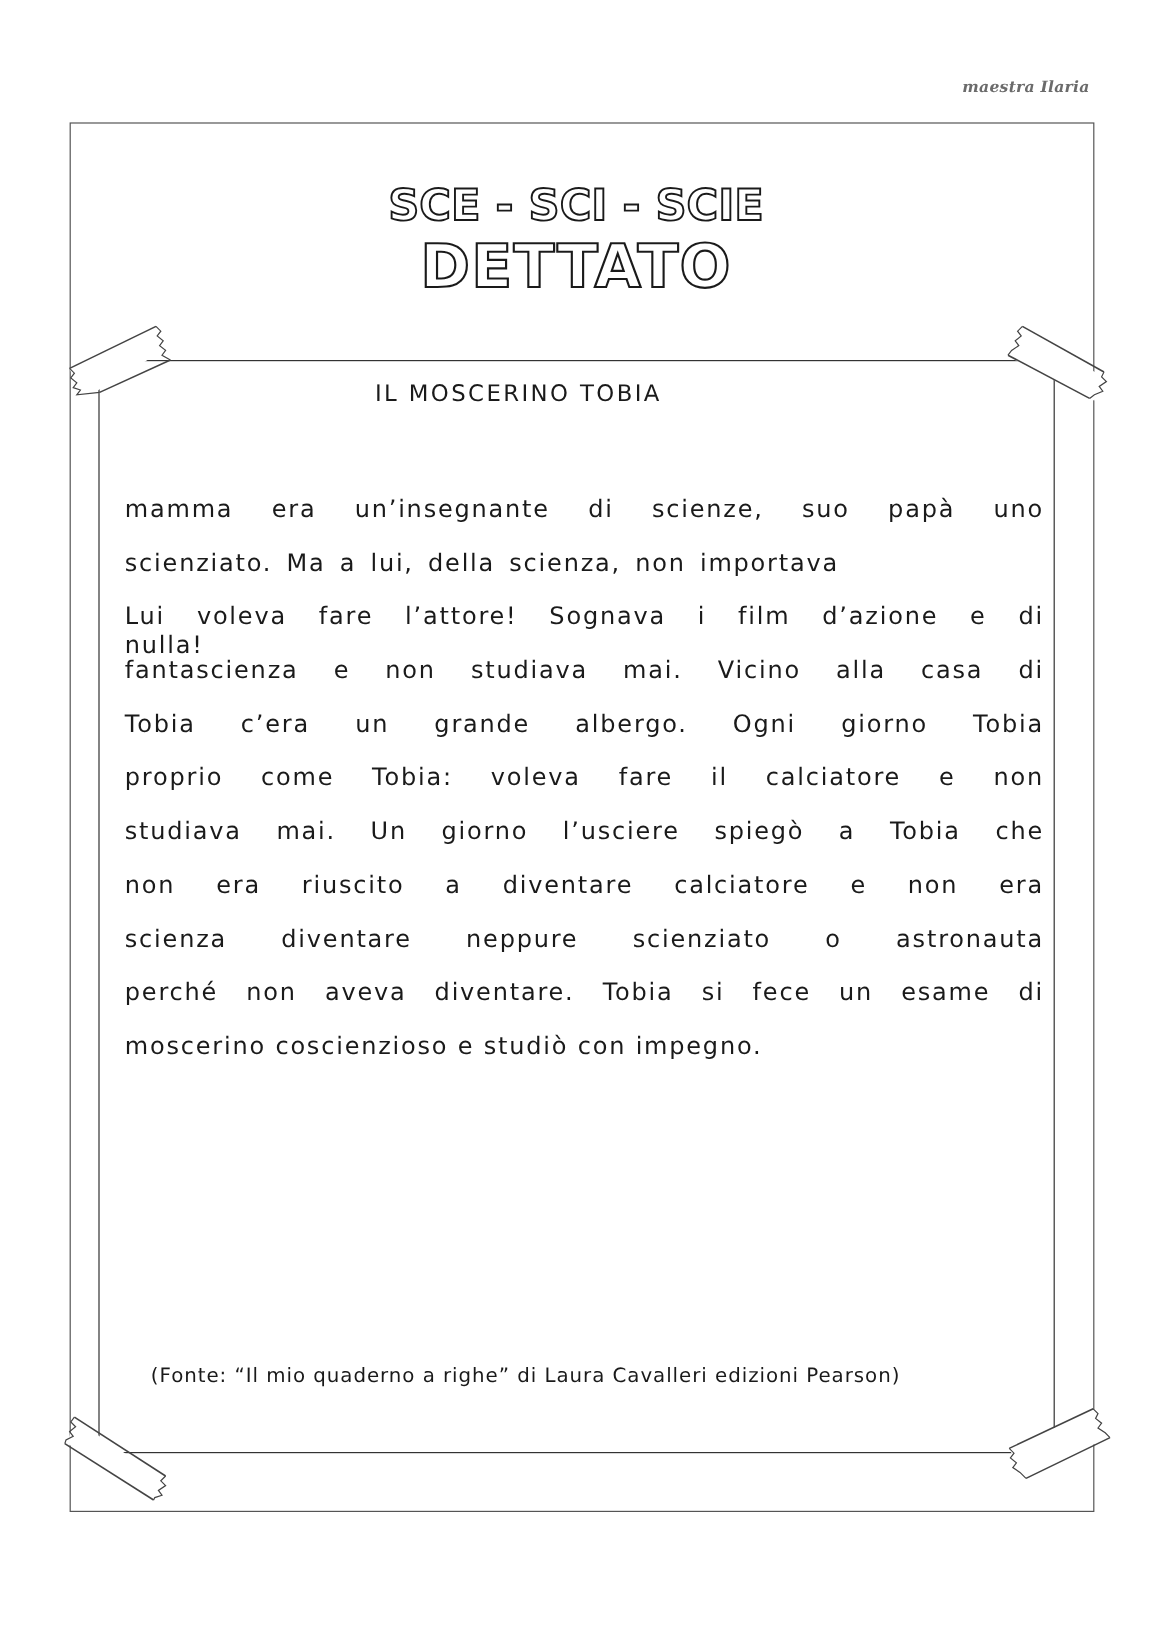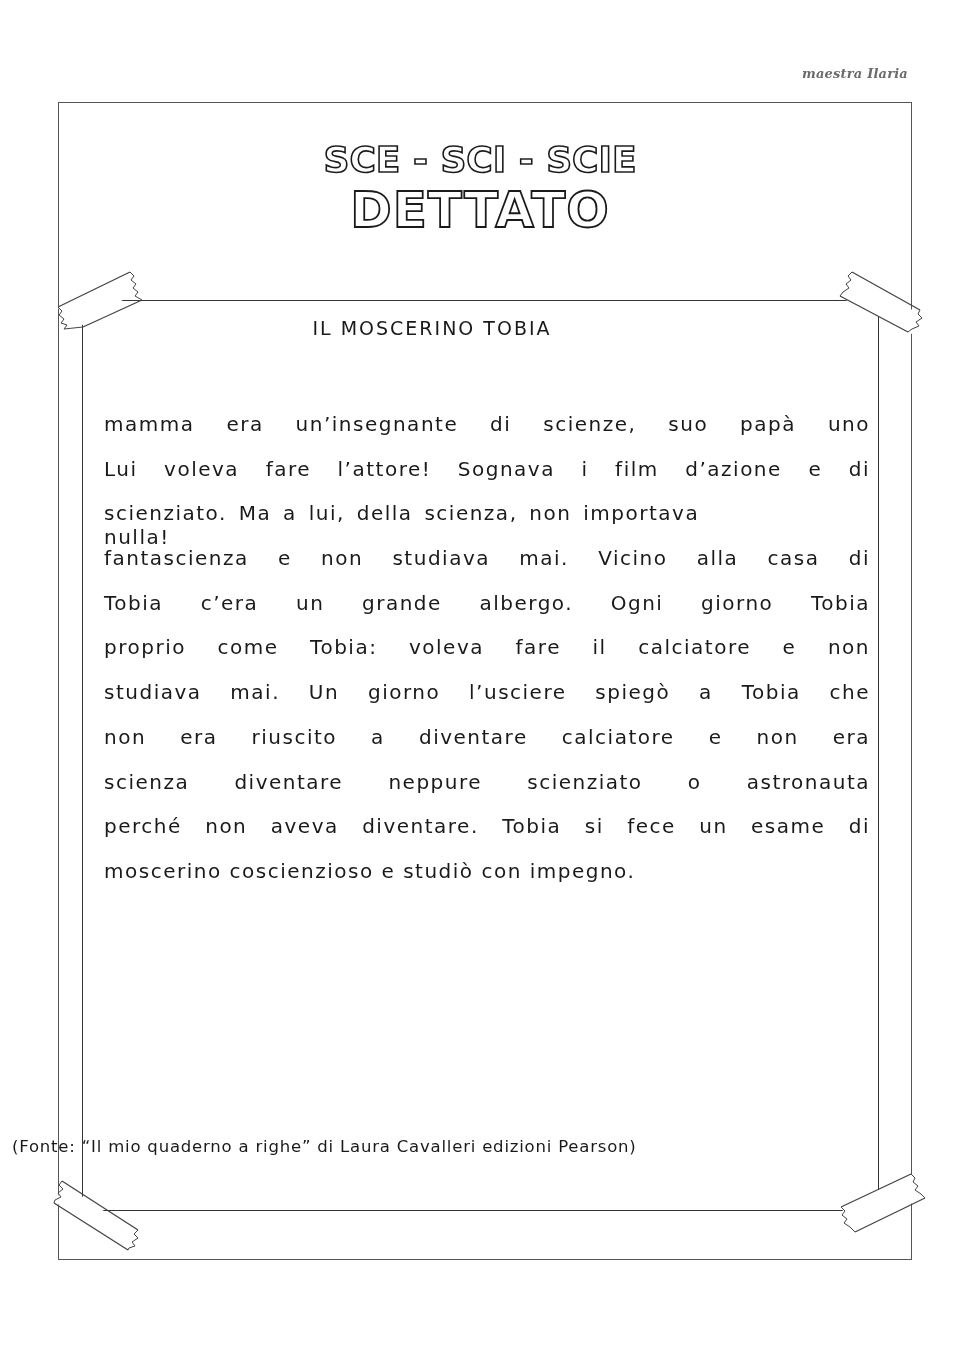--- a/index.html
+++ b/index.html
@@ -6,33 +6,33 @@
   body { width:960px; height:1358px; background:#ffffff; position:relative; overflow:hidden;
          font-family:"DejaVu Sans", sans-serif; color:#1a1a1a; }
   .author { position:absolute; right:52px; top:66px; font-family:"DejaVu Serif", serif;
             font-style:italic; font-weight:bold; font-size:13px; color:#6b6b6b; letter-spacing:0.2px; }
   .outer-frame { position:absolute; left:58px; top:102px; width:854px; height:1158px;
                  border:1.5px solid #555; box-sizing:border-box; }
   .inner-frame { position:absolute; left:82px; top:300px; width:797px; height:911px;
                  border:1.5px solid #333; box-sizing:border-box; background:#fff; }
   .title-wrap { position:absolute; left:0; width:960px; top:138px; text-align:center; }
   .title-1 { font-family:"DejaVu Sans", sans-serif; font-weight:bold; font-size:36px; line-height:44px;
-             color:#fff; -webkit-text-stroke:1.6px #1a1a1a; letter-spacing:0px; }
+             color:#fff; -webkit-text-stroke:1.6px #1a1a1a; letter-spacing:0px;margin-top:12px; }
   .title-2 { font-family:"DejaVu Sans", sans-serif; font-weight:bold; font-size:50px; line-height:56px;
              color:#fff; -webkit-text-stroke:1.8px #1a1a1a; letter-spacing:1px; }
   .story-title { position:absolute; left:0; width:864px; top:317px; text-align:center;
                  font-size:19px; letter-spacing:2px; color:#1a1a1a; }
   .body-text { position:absolute; left:104px; width:766px; top:402px; font-size:20px;
                line-height:44.7px; letter-spacing:1.5px; text-align:justify; color:#1a1a1a; }
   .line { display:block; text-align:justify; text-align-last:justify; white-space:nowrap; height:44.7px; }
   .line.last { text-align-last:left; }
   .line.short { text-align-last:left; word-spacing:4px; }
   .overflow-word { position:absolute; left:104px; top:525px; font-size:20px; letter-spacing:1.5px; }
-  .source { position:absolute; left:0; width:876px; top:1137px; 
-            font-size:16.5px; letter-spacing:0.8px; color:#1a1a1a;padding-left:12px; }
+  .source { position:absolute; left:0; width:876px; top:1137px; text-align:center;
+            font-size:16.5px; letter-spacing:0.8px; color:#1a1a1a; }
 </style>
 </head>
 <body>
 
 <div class="author">maestra Ilaria</div>
 
 <div class="outer-frame"></div>
 
 <div class="title-wrap">
   <div class="title-1">SCE - SCI - SCIE</div>
@@ -70,22 +70,22 @@
   <line x1="6" y1="35" x2="76" y2="2" stroke="#444" stroke-width="1.3"></line>
   <line x1="20" y1="60" x2="90" y2="26" stroke="#444" stroke-width="1.3"></line>
   <polyline points="76,2 80,6 78,10 83,14 80,18 86,22 90,26" fill="none" stroke="#444" stroke-width="1"></polyline>
   <polyline points="6,35 10,39 7,43 12,47 9,51 15,55 20,60" fill="none" stroke="#444" stroke-width="1"></polyline>
 </svg>
 
 <div class="story-title">IL MOSCERINO TOBIA</div>
 
 <div class="body-text">
   <span class="line" style="white-space: nowrap; word-spacing: 0px;">mamma era un’insegnante di scienze, suo papà uno</span>
+  <span class="line short">scienziato. Ma a lui, della scienza, non importava</span>
   <span class="line" style="white-space: nowrap; word-spacing: 0px;">Lui voleva fare l’attore! Sognava i film d’azione e di</span>
-  <span class="line short">scienziato. Ma a lui, della scienza, non importava</span>
   <span class="line" style="white-space: nowrap; word-spacing: 0px;">fantascienza e non studiava mai. Vicino alla casa di</span>
   <span class="line" style="white-space: nowrap; word-spacing: 0px;">Tobia c’era un grande albergo. Ogni giorno Tobia</span>
   <span class="line" style="white-space: nowrap; word-spacing: 0px;">proprio come Tobia: voleva fare il calciatore e non</span>
   <span class="line" style="white-space: nowrap; word-spacing: 0px;">studiava mai. Un giorno l’usciere spiegò a Tobia che</span>
   <span class="line" style="white-space: nowrap; word-spacing: 0px;">non era riuscito a diventare calciatore e non era</span>
   <span class="line" style="white-space: nowrap; word-spacing: 0px;">scienza diventare neppure scienziato o astronauta</span>
   <span class="line" style="white-space: nowrap; word-spacing: 0px;">perché non aveva diventare. Tobia si fece un esame di</span>
   <span class="line last">moscerino coscienzioso e studiò con impegno.</span>
 </div>
 

